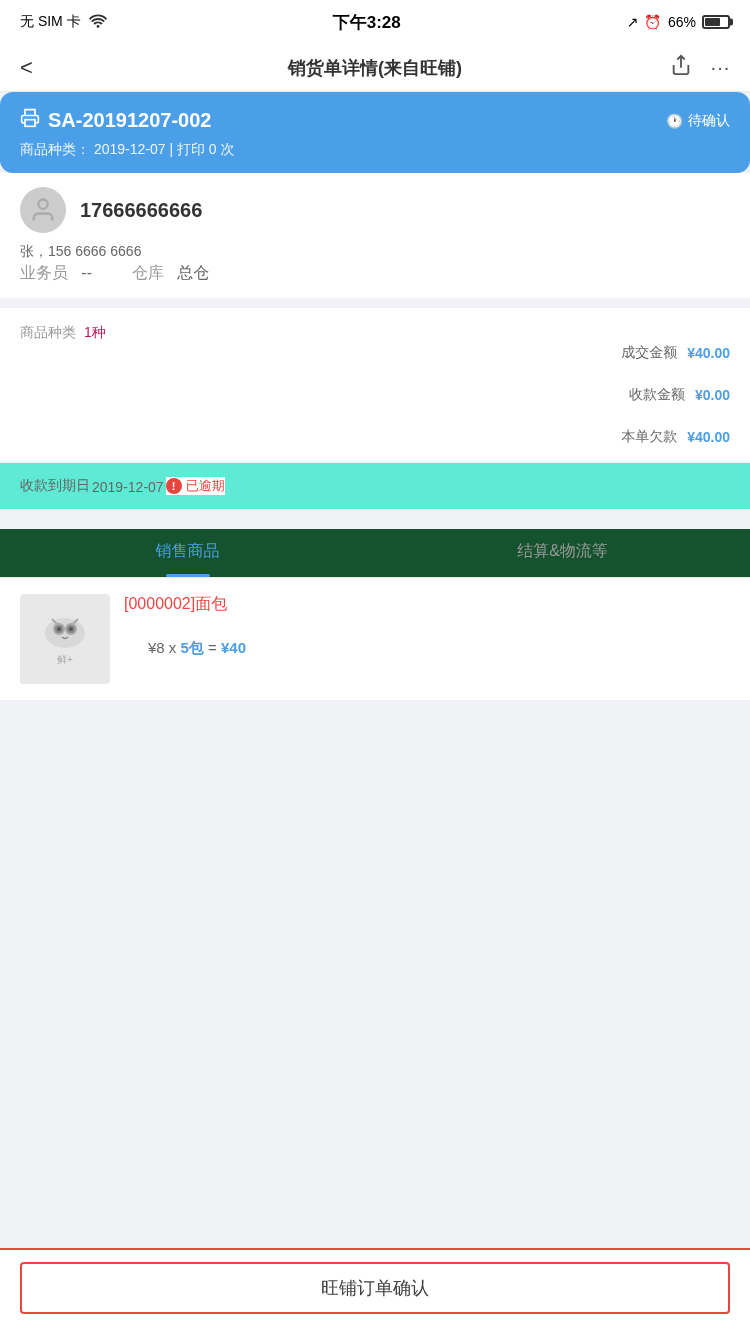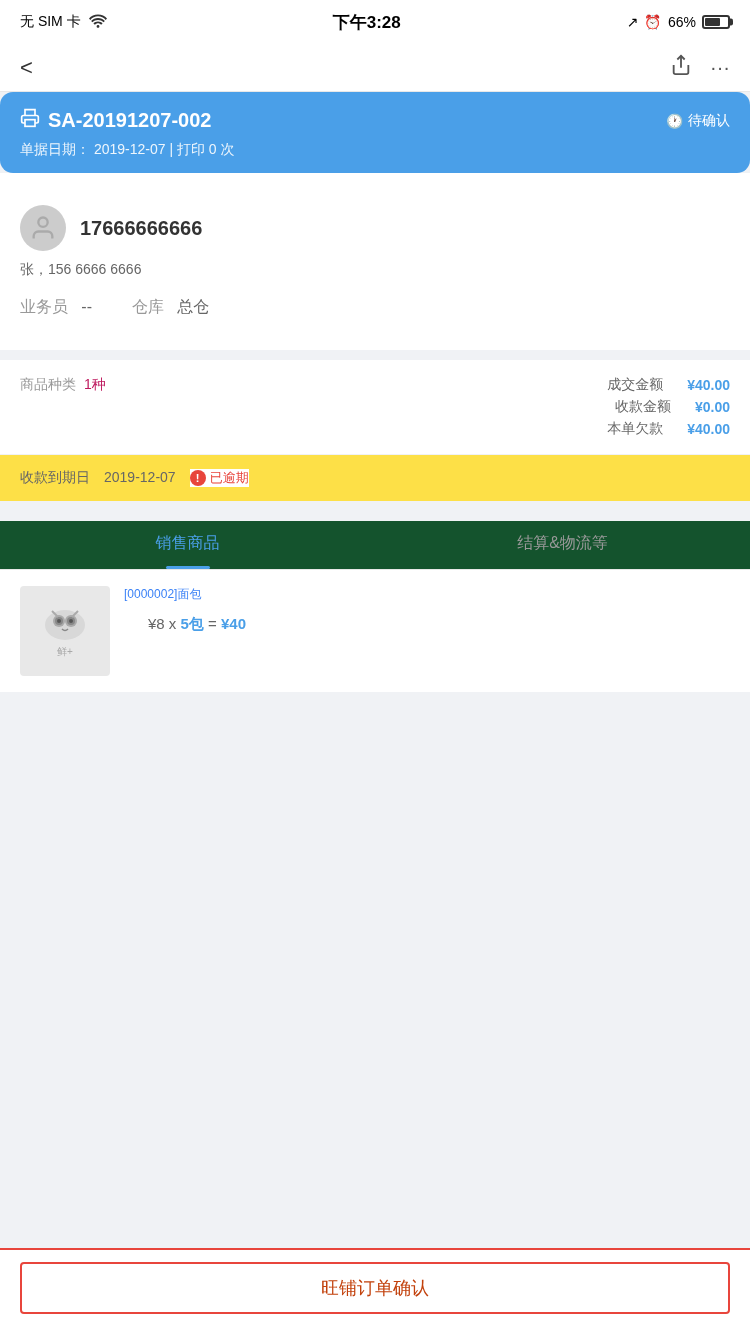--- a/index.html
+++ b/index.html
@@ -133,21 +133,21 @@
       gap: 4px;
     }
     .order-date {
       color: rgba(255,255,255,0.9);
       font-size: 14px;
     }
 
     
     .customer-section {
       background: #fff;
-      padding: 32px 20px;
+      padding: 14px 20px;
       margin-top: 0;
     }
     .customer-row {
       display: flex;
       align-items: center;
       gap: 14px;
       margin-bottom: 10px;
     }
     .avatar {
       width: 46px;
@@ -161,21 +161,21 @@
       font-size: 20px;
     }
     .customer-name {
       font-size: 20px;
       font-weight: 600;
       color: #333;
     }
     .customer-sub {
       color: #666;
       font-size: 14px;
-      margin-bottom: 18px;
+      margin-bottom: 2px;
     }
     .customer-meta {
       display: flex;
       gap: 40px;
       color: #666;
       font-size: 16px;
     }
     .meta-label {
       color: #999;
     }
@@ -212,41 +212,42 @@
       font-weight: 500;
     }
     .summary-right {
       display: flex;
       flex-direction: column;
       align-items: flex-end;
       gap: 4px;
     }
     .summary-item {
       display: flex;
-      gap: 24px;
-      align-items: center;
-      font-size: 14px;
+      gap: 10px;
+      align-items: center;
+      font-size: 14px;
+      margin-top: 20px;
     }
     .amount-label {
       color: #666;
     }
     .amount-blue {
       color: #4a9fe8;
       font-weight: 600;
     }
 
     
     .due-section {
-      background: #fde047;
+      background: #5eead4;
       padding: 14px 20px;
       font-size: 14px;
       color: #666;
       display: flex;
-      align-items: flex-start;
-      gap: 14px;
+      align-items: flex-end;
+      gap: 2px;
       border-top: 1px solid #f0f2f5;
     }
     .overdue-badge {
       background: #fff;
       color: #e8453c;
       font-size: 13px;
       display: flex;
       align-items: center;
       gap: 4px;
     }
@@ -324,23 +325,23 @@
     .product-img-inner {
       display: flex;
       flex-direction: column;
       align-items: center;
       color: #aaa;
     }
     .product-info {
       flex: 1;
     }
     .product-name {
-      font-size: 12px;
-      color: #3b82f6;
-      margin-bottom: 12px;
+      font-size: 16px;
+      color: #ef4444;
+      margin-bottom: 24px;
     }
     .product-price-row {
       font-size: 15px;
       color: #666;
       margin-left: 24px;
     }
     .price-highlight {
       color: #4a9fe8;
       font-weight: 600;
     }
@@ -360,21 +361,21 @@
       width: 750px;
       background: #fff;
       padding: 12px 20px 20px;
       border-top: 2px solid #e8453c;
     }
     .confirm-button {
       width: 100%;
       height: 52px;
       border: 2px solid #e8453c;
       background: #fff;
-      color: #c2410c;
+      color: #404040;
       font-size: 18px;
       font-weight: 500;
       border-radius: 4px;
       cursor: pointer;
       display: flex;
       align-items: center;
       justify-content: center;
     }
   </style>
 </head>
@@ -398,20 +399,21 @@
     <span>⏰</span>
     <span>66%</span>
     <span class="battery-icon">
       <span class="battery-fill"></span>
     </span>
   </div>
 </div>
 
 <div class="nav-bar">
   <span class="nav-back">&lt;</span>
+  <span class="nav-title">销货单详情(来自旺铺)</span>
   <div class="nav-right">
     <span class="nav-icon">
       <svg width="22" height="22" viewBox="0 0 24 24" fill="none" stroke="#555" stroke-width="2">
         <path d="M4 12v8a2 2 0 002 2h12a2 2 0 002-2v-8"></path>
         <polyline points="16 6 12 2 8 6"></polyline>
         <line x1="12" y1="2" x2="12" y2="15"></line>
       </svg>
     </span>
     <span class="nav-icon">···</span>
   </div>
@@ -428,21 +430,21 @@
         </svg>
       </span>
       <span>SA-20191207-002</span>
     </div>
     <div class="order-status">
       <span>🕐</span>
       <span>待确认</span>
     </div>
   </div>
   <div class="order-date">
-    <span>单据日期：</span>
+    <span>商品种类：</span>
     <span>2019-12-07</span>
     <span>| 打印 0 次</span>
   </div>
 </div>
 
 <div class="customer-section">
   <div class="customer-row">
     <div class="avatar">
       <svg width="28" height="28" viewBox="0 0 24 24" fill="none" stroke="#aaa" stroke-width="2">
         <path d="M20 21v-2a4 4 0 00-4-4H8a4 4 0 00-4 4v2"></path>

